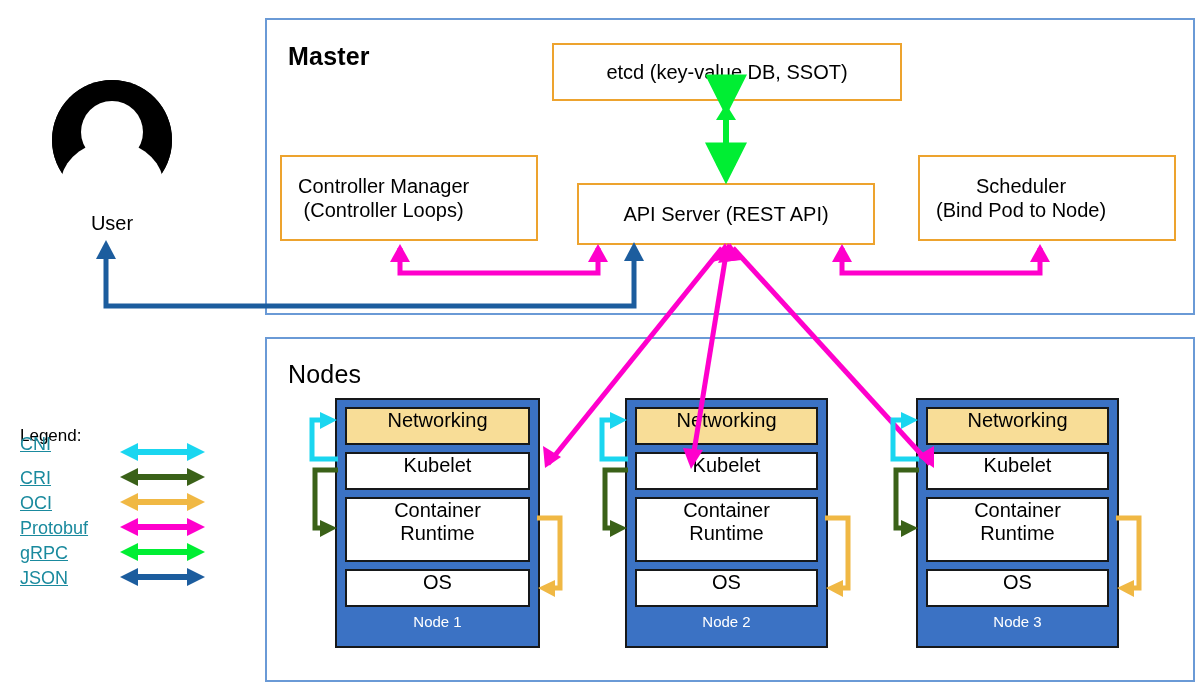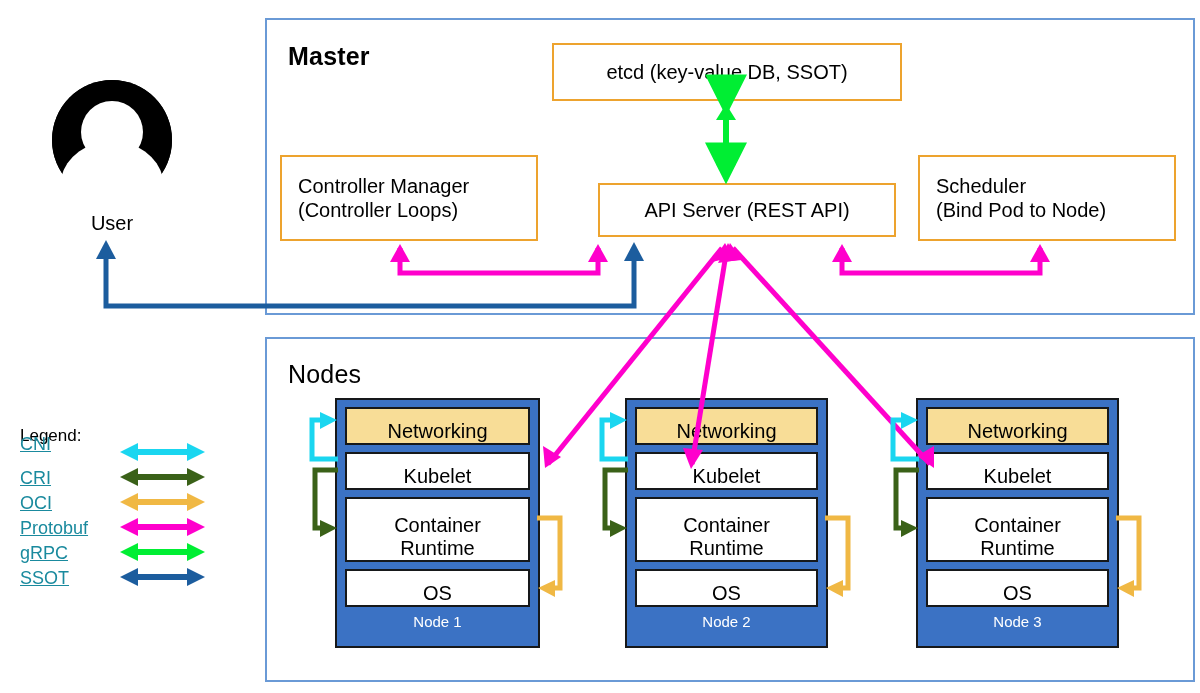--- a/index.html
+++ b/index.html
@@ -35,34 +35,34 @@
     border: 2px solid #eda32e;
     background: #ffffff;
     display: flex;
     align-items: center;
     font-size: 20px;
     line-height: 1.22;
     color: #000;
     white-space: pre-line;
   }
   .comp.center { justify-content: center; text-align: center; }
-  .comp.left { justify-content: flex-start; text-align: left; padding-left: 16px; }
+  .comp.left { justify-content: flex-start; text-align: center; padding-left: 16px; }
 
   
   .node-card {
     position: absolute;
     background: #3b72c4;
     border: 2px solid #16181a;
     padding: 7px 8px 0 8px;
   }
   .node-slot {
     border: 2px solid #16181a;
     background: #ffffff;
     display: flex;
-    align-items: flex-end;
+    align-items: flex-start;
     justify-content: center;
     text-align: center;
     font-size: 20px;
     line-height: 1.15;
     color: #000;
     white-space: pre-line;
     margin-bottom: 7px;
   }
   .node-slot.networking { background: #f8dd97; }
   .node-label {
@@ -108,21 +108,21 @@
 
   <div class="comp center" style="left:552px; top:43px; width:350px; height:58px;">
     <span>etcd (key-value DB, SSOT)</span>
   </div>
 
   <div class="comp left" style="left:280px; top:155px; width:258px; height:86px;">
     <span>Controller Manager
 (Controller Loops)</span>
   </div>
 
-  <div class="comp center" style="left:598px; top:183px; width:298px; height:54px;">
+  <div class="comp center" style="left:577px; top:183px; width:298px; height:62px;">
     <span>API Server (REST API)</span>
   </div>
 
   <div class="comp left" style="left:918px; top:155px; width:258px; height:86px;">
     <span>Scheduler
 (Bind Pod to Node)</span>
   </div>
 
   <div class="group-box abs" style="left:265px; top:337px; width:930px; height:345px;"></div>
   <div class="group-title" style="left:288px; top:360px;">Nodes</div>
@@ -192,21 +192,21 @@
   </svg>
   <div class="user-label" style="left:52px; top:212px; width:120px;">User</div>
 
   <div class="legend-title" style="left:20px; top:418px;margin-top:8px;">Legend:</div>
 
   <div class="legend-text" style="left:20px; top:434px;">CNI</div>
   <div class="legend-text" style="left:20px; top:468px;">CRI</div>
   <div class="legend-text" style="left:20px; top:493px;">OCI</div>
   <div class="legend-text" style="left:20px; top:518px;">Protobuf</div>
   <div class="legend-text" style="left:20px; top:543px;">gRPC</div>
-  <div class="legend-text" style="left:20px; top:568px;">SSOT</div>
+  <div class="legend-text" style="left:20px; top:568px;">JSON</div>
 
   <svg class="overlay" viewBox="0 0 1200 693">
     <defs>
 
       <marker id="ah-cni" markerWidth="7" markerHeight="7" refX="5.6" refY="3.5" orient="auto">
         <path d="M0,0 L7,3.5 L0,7 z" fill="#1ad6f0"></path>
       </marker>
       <marker id="ah-cri" markerWidth="7" markerHeight="7" refX="5.6" refY="3.5" orient="auto">
         <path d="M0,0 L7,3.5 L0,7 z" fill="#3a6118"></path>
       </marker>

